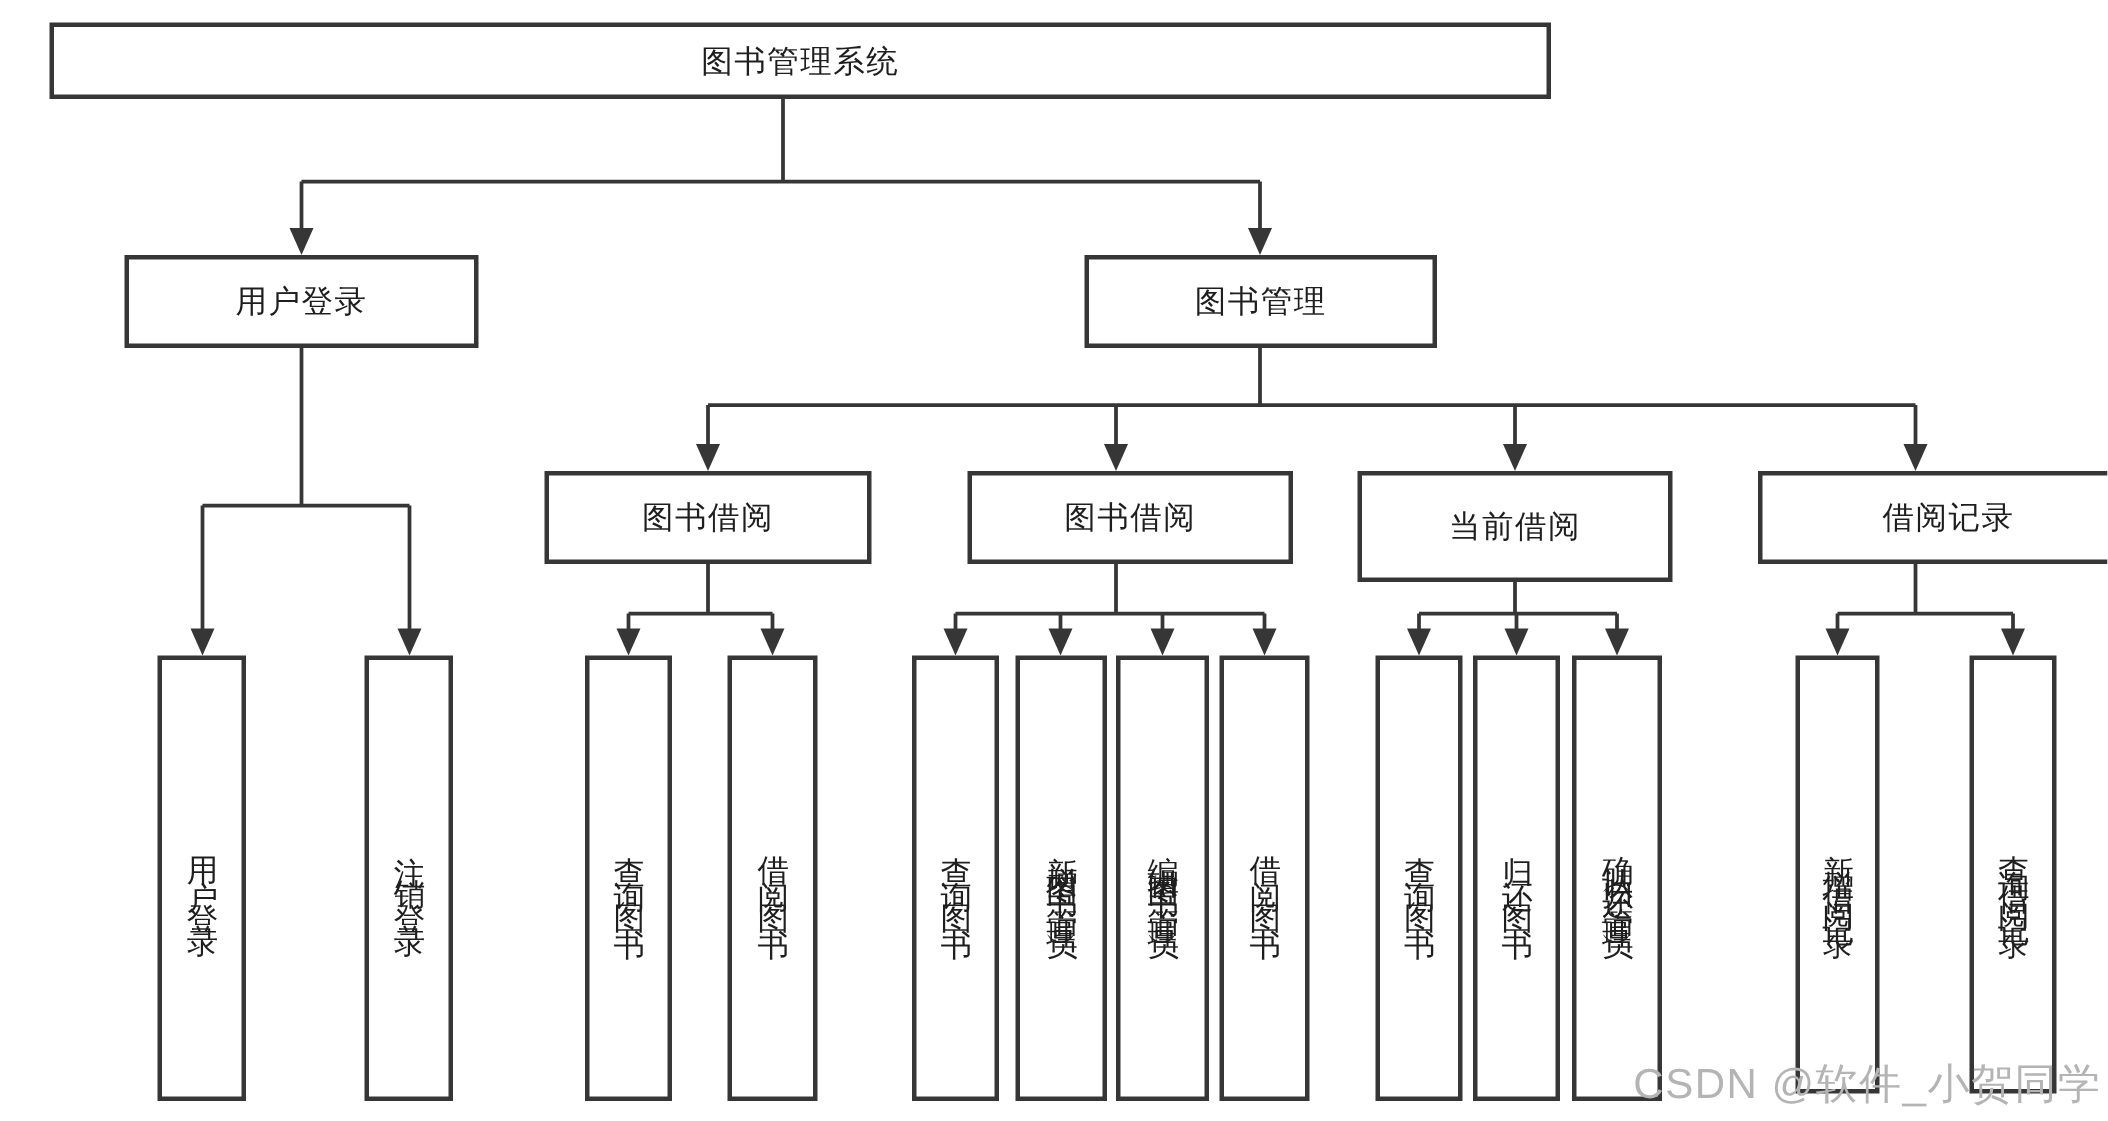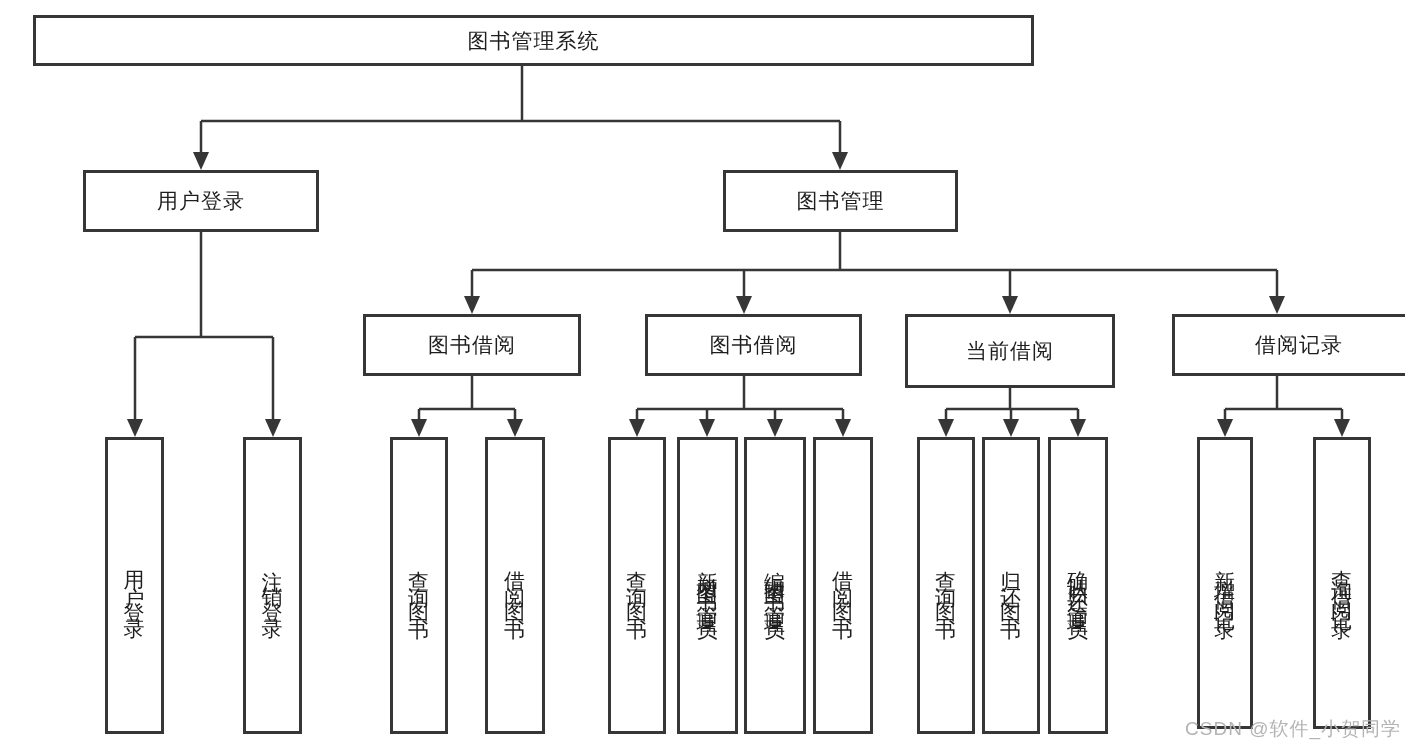--- a/index.html
+++ b/index.html
@@ -38,21 +38,21 @@
   #wires{
     position:absolute;
     left:0;top:0;width:1405px;height:747px;
     pointer-events:none;
   }
   #wires path{ stroke:#363636; stroke-width:2.5; fill:none; }
   #wires polygon{ fill:#363636; }
   #watermark{
     position:absolute;
     right:4px;bottom:5px;
-    font-size:19px;
+    font-size:28px;
     color:#b4b4b4;
     letter-spacing:1px;
     white-space:nowrap;
   }
 </style>
 </head>
 <body>
 
 <div id="stage">
 

